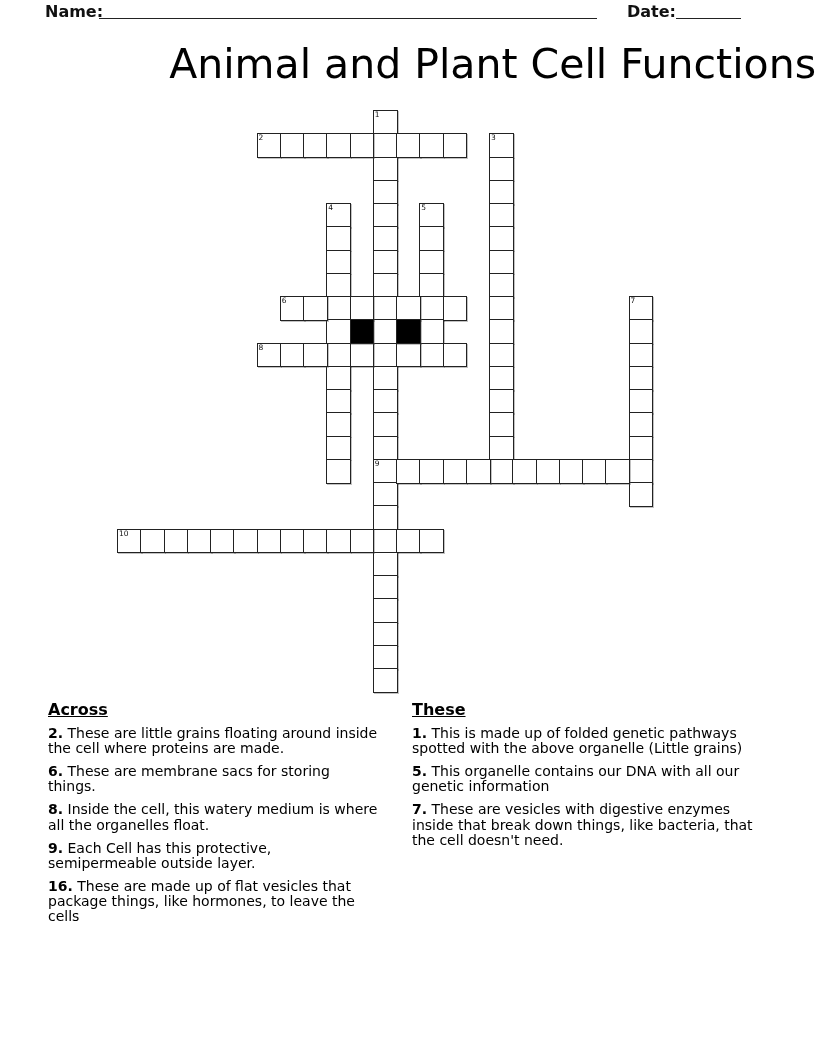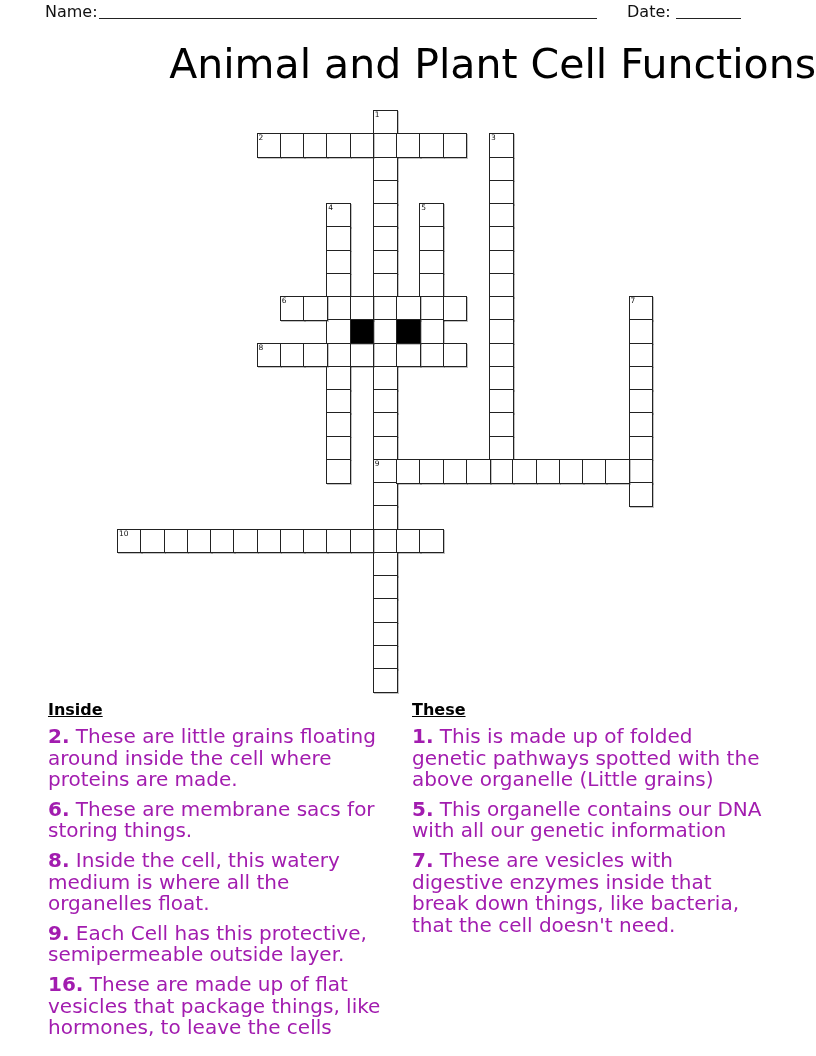--- a/index.html
+++ b/index.html
@@ -3,21 +3,21 @@
 <meta charset="utf-8">
 <style>
   html,body{margin:0;padding:0;}
   body{
     width:816px;height:1056px;background:#ffffff;overflow:hidden;position:relative;
     font-family:"DejaVu Sans","Liberation Sans",sans-serif;color:#1a1a1a;
   }
   .page{position:absolute;inset:0;}
 
   
-  .top-label{position:absolute;top:2px;font-size:16px;color:#111;}
+  .top-label{position:absolute;top:2px;font-size:16px;color:#111;font-weight:bold;}
   .write-line{position:absolute;top:2px;height:16px;border-bottom:1.4px solid #222;}
 
   
   .title{
     position:absolute;top:40px;left:0;width:100%;text-align:right;
     font-size:41px;font-weight:500;letter-spacing:0px;color:#000;white-space:nowrap;
   }
 
   
   .grid{position:absolute;left:0;top:0;}
@@ -34,21 +34,21 @@
   }
 
   
   .clue-col{position:absolute;top:700px;}
   .clue-col.across{left:48px;width:333px;}
   .clue-col.down{left:412px;width:350px;}
   .clue-head{
     font-size:16px;font-weight:bold;text-decoration:underline;
     margin:0 0 7px 0;color:#000;
   }
-  .clue{font-size:20px;line-height:1.08;margin:0 0 8px 0;color:#a21caf;}
+  .clue{font-size:14px;line-height:1.08;margin:0 0 8px 0;color:#000000;}
   .clue b{font-weight:bold;}
 </style>
 </head>
 <body>
 
 <div class="page">
 
   <span class="top-label" style="left:45px;">Name:</span>
   <span class="write-line" style="left:99px;width:498px;"></span>
   <span class="top-label" style="left:627px;">Date:</span>
@@ -184,21 +184,21 @@
       <div class="cell" style="left: 303px; top: 528.5px;"></div>
       <div class="cell" style="left: 326.25px; top: 528.5px;"></div>
       <div class="cell" style="left: 349.5px; top: 528.5px;"></div>
       <div class="cell" style="left: 396px; top: 528.5px;"></div>
       <div class="cell" style="left: 419.25px; top: 528.5px;"></div>
       <div class="cell black" style="left: 349.5px; top: 319.25px;"></div>
       <div class="cell black" style="left: 396px; top: 319.25px;"></div>
     </div>
 
   <div class="clue-col across">
-    <div class="clue-head">Inside</div>
+    <div class="clue-head">Across</div>
     <div id="across-list">
         <div class="clue"><b>2.</b><span> These are little grains floating around inside the cell where proteins are made.</span></div>
         <div class="clue"><b>6.</b><span> These are membrane sacs for storing things.</span></div>
         <div class="clue"><b>8.</b><span> Inside the cell, this watery medium is where all the organelles float.</span></div>
         <div class="clue"><b>9.</b><span> Each Cell has this protective, semipermeable outside layer.</span></div>
         <div class="clue"><b>16.</b><span> These are made up of flat vesicles that package things, like hormones, to leave the cells</span></div>
       </div>
   </div>
 
   <div class="clue-col down">

